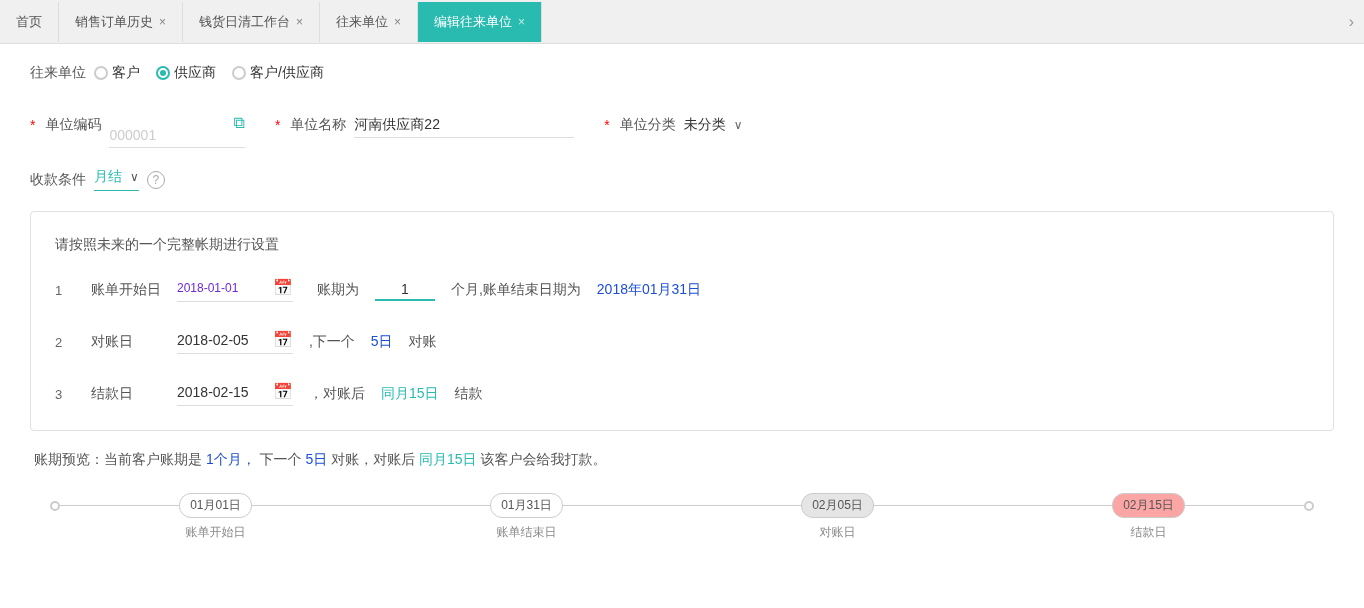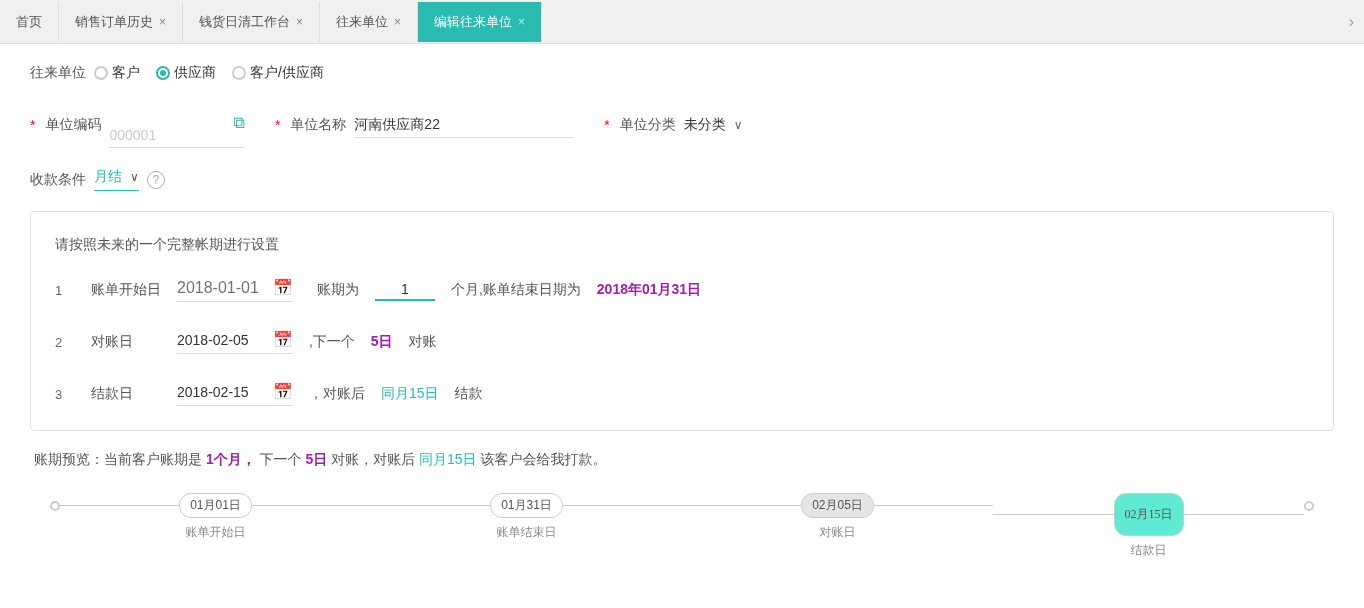--- a/index.html
+++ b/index.html
@@ -222,21 +222,21 @@
     .period-input {
       border: none;
       border-bottom: 2px solid #29bbb0;
       outline: none;
       font-size: 14px;
       color: #333;
       width: 60px;
       text-align: center;
       padding: 2px 4px;
     }
-    .highlight-orange { color: #a21caf; font-weight: bold; }
+    .highlight-orange { color: #1d4ed8; }
     .highlight-teal { color: #29bbb0; }
 
     
     .preview-text {
       font-size: 14px;
       color: #555;
       margin-bottom: 24px;
       padding: 0 4px;
     }
   </style>
@@ -323,21 +323,21 @@
     </div>
   </div>
 
   <div class="settings-panel">
     <div class="panel-title">请按照未来的一个完整帐期进行设置</div>
 
     <div class="setting-row">
       <span class="step-num">1</span>
       <span class="step-label">账单开始日</span>
       <div class="date-input-group">
-        <input type="text" value="2018-01-01" style="border: none; outline: none; font-size: 16px; color: #737373; width: 90px;">
+        <input type="text" value="2018-01-01" style="border: none; outline: none; font-size: 12px; color: #6d28d9; width: 90px;">
         <span class="calendar-icon">📅</span>
       </div>
       <span class="period-text">账期为</span>
       <input class="period-input" type="text" value="1" style="">
       <span style="color:#555;">个月,账单结束日期为</span>
       <span class="highlight-orange">2018年01月31日</span>
     </div>
 
     <div class="setting-row">
       <span class="step-num">2</span>
@@ -416,21 +416,21 @@
       </div>
       <div style="display:flex;justify-content:center;margin-top:6px;">
         <span style="font-size:12px;color:#888;">对账日</span>
       </div>
     </div>
 
     <div style="flex:1;display:flex;flex-direction:column;">
       <div style="display:flex;align-items:center;">
         <div style="flex:1;height:1px;background:#ccc;"></div>
         <div style="display:flex;flex-direction:column;align-items:center;">
-          <div style="border:1px solid #ccc;border-radius:12px;padding:12px 10px;font-size:12px;color:#555;background:#5eead4;white-space:nowrap;font-family:Liberation Serif, serif;">02月15日</div>
+          <div style="border:1px solid #ccc;border-radius:12px;padding:3px 10px;font-size:12px;color:#555;background:#fca5a5;white-space:nowrap;">02月15日</div>
         </div>
         <div style="flex:1;height:1px;background:#ccc;"></div>
       </div>
       <div style="display:flex;justify-content:center;margin-top:6px;">
         <span style="font-size:12px;color:#888;">结款日</span>
       </div>
     </div>
 
     <div style="display:flex;flex-direction:column;align-items:center;margin-top:8px;">
       <div style="width:10px;height:10px;border-radius:50%;border:2px solid #ccc;background:#fff;"></div>

